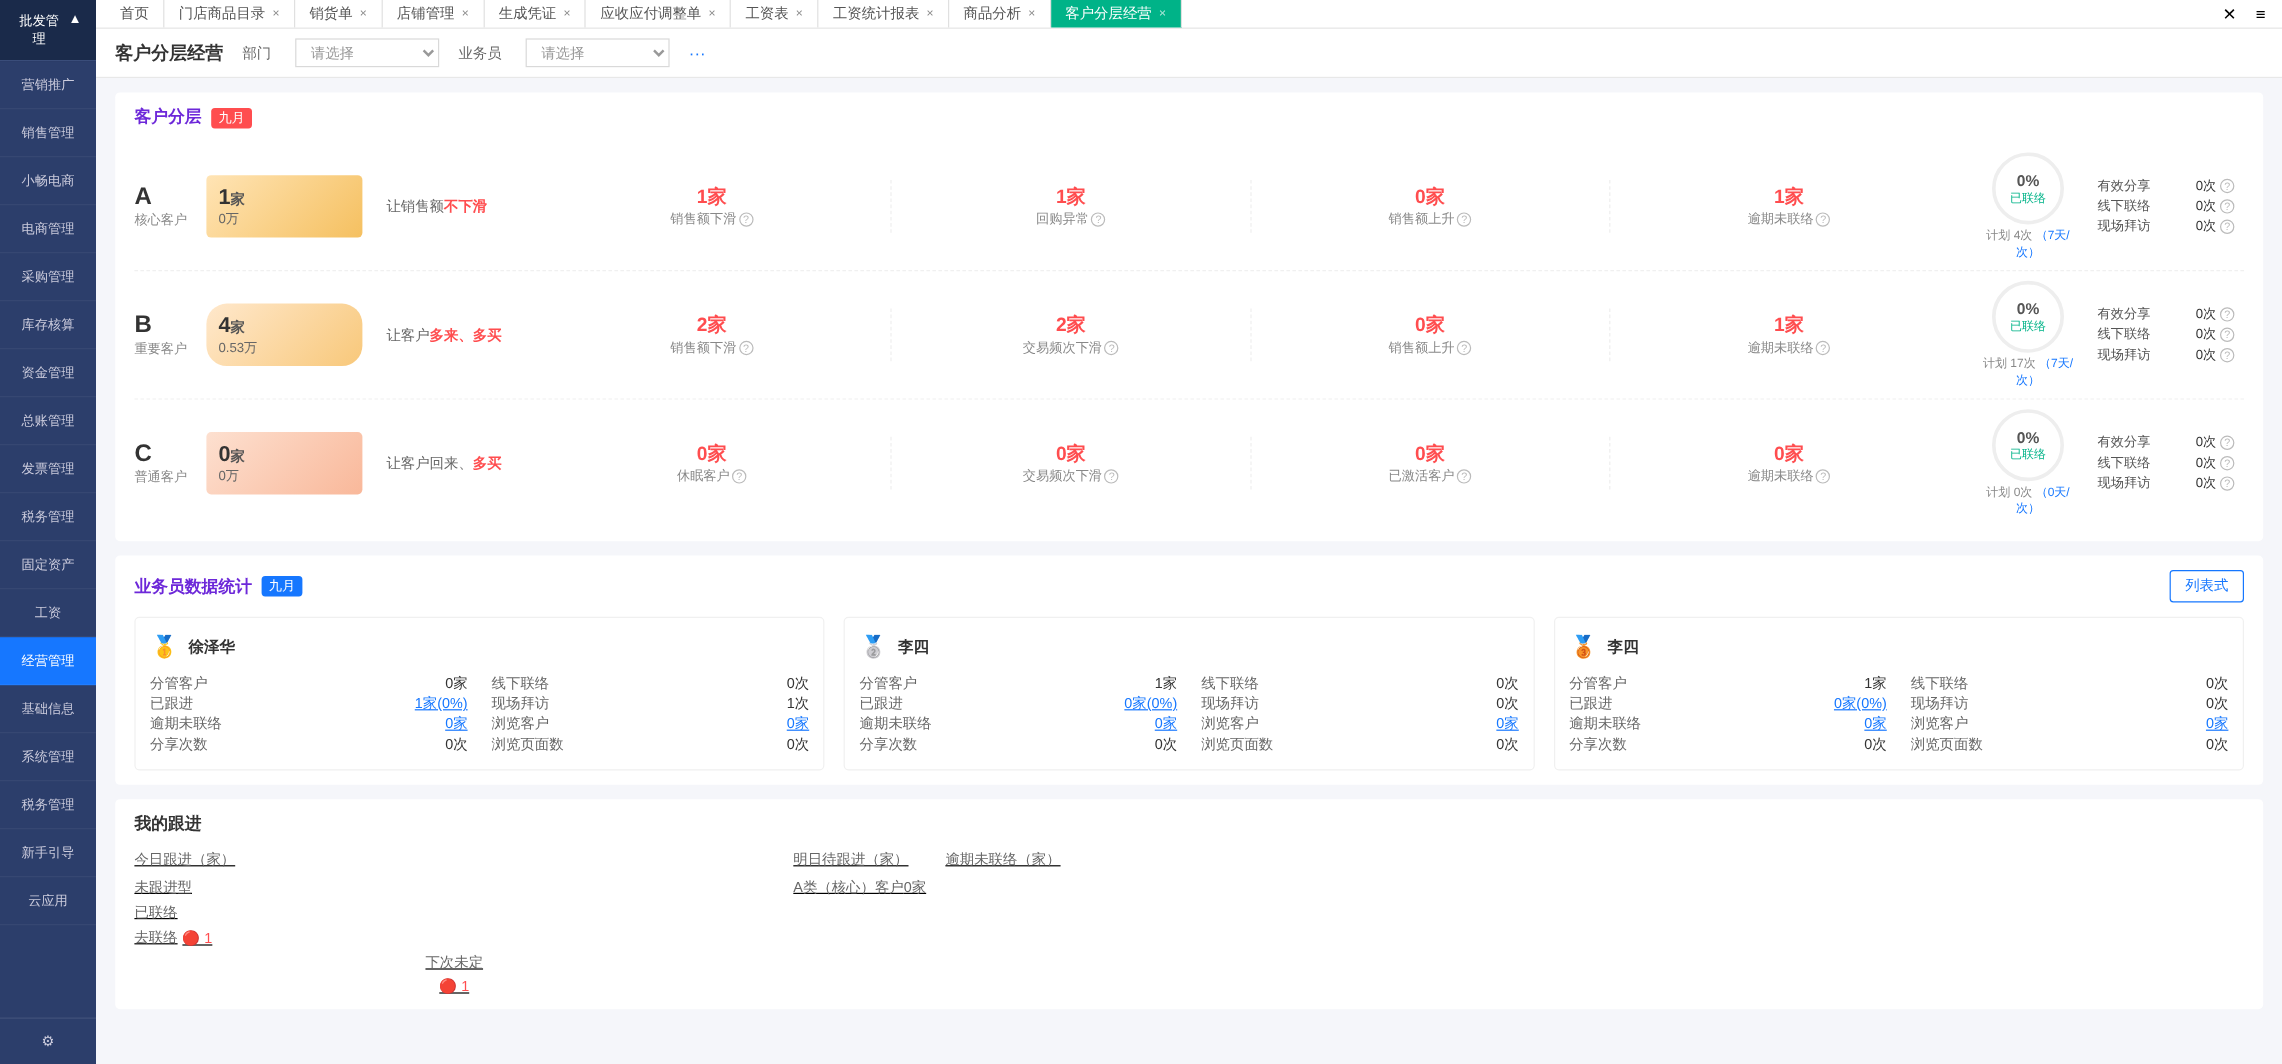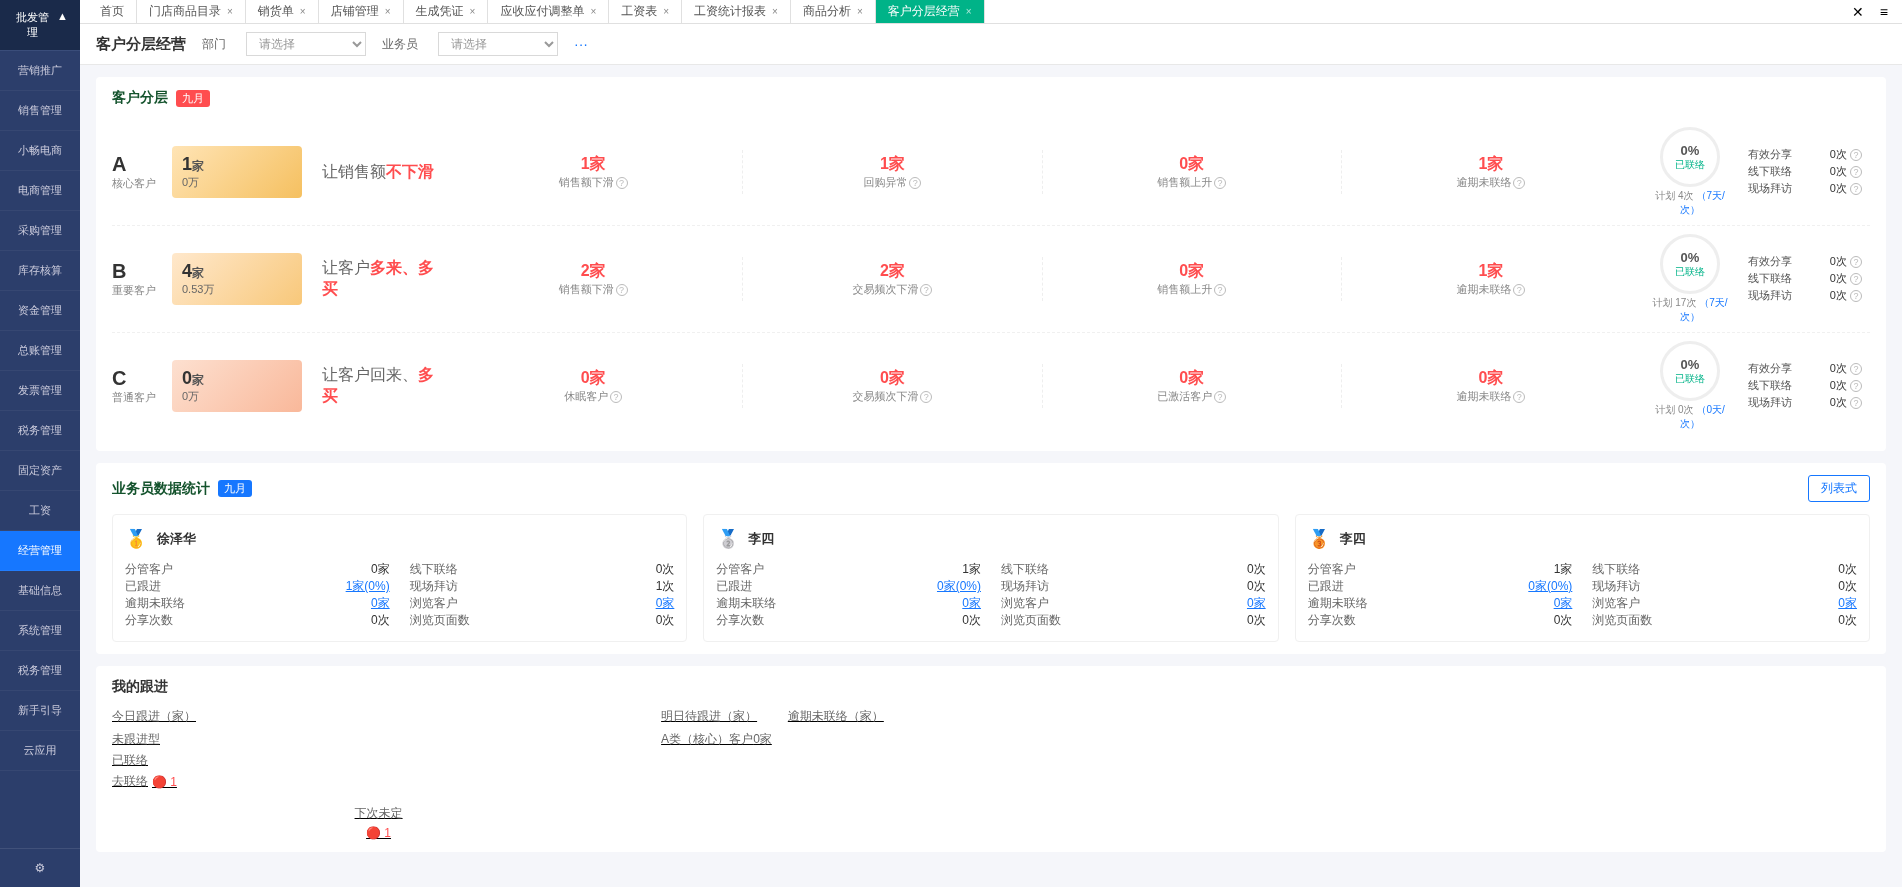--- a/index.html
+++ b/index.html
@@ -150,21 +150,21 @@
     }
     .section-header {
       display: flex;
       align-items: center;
       gap: 8px;
       margin-bottom: 12px;
     }
     .section-title {
       font-size: 14px;
       font-weight: bold;
-      color: #14532d;
+      color: #6d28d9;
     }
     .month-badge {
       background: #ff4d4f;
       color: #fff;
       font-size: 11px;
       padding: 1px 6px;
       border-radius: 3px;
     }
     .month-badge-blue {
       background: #1677ff;
@@ -199,41 +199,41 @@
     }
 
     .tier-count-block {
       width: 130px;
       flex-shrink: 0;
       padding: 8px 10px;
       border-radius: 4px;
       margin-right: 12px;
     }
     .tier-count-a { background: linear-gradient(135deg, #ffe4b5 0%, #f5c060 100%); }
-    .tier-count-b { background: linear-gradient(135deg, #ffe8cc 0%, #f8c87a 100%); }
+    .tier-count-b { background: linear-gradient(135deg, #ffe8cc 0%, #f8c87a 100%); border-radius: 17px; }
     .tier-count-c { background: linear-gradient(135deg, #fde0d0 0%, #f9b89a 100%); }
 
     .tier-count-num {
       font-size: 18px;
       font-weight: bold;
       color: #333;
     }
     .tier-count-unit {
       font-size: 12px;
       color: #555;
     }
     .tier-count-amount {
       font-size: 11px;
       color: #666;
     }
 
     .tier-promo {
       width: 130px;
       flex-shrink: 0;
-      font-size: 16px;
+      font-size: 12px;
       color: #666;
       padding: 0 8px;
     }
     .tier-promo span { color: #ff4d4f; font-weight: bold; }
 
     .tier-stats {
       display: flex;
       flex: 1;
       gap: 0;
     }
@@ -791,21 +791,21 @@
       <div class="follow-header">我的跟进</div>
       <div style="display:grid; grid-template-columns: 1fr auto 1fr 1fr; gap:16px;text-decoration:underline;">
         <div>
           <div class="follow-col-title">今日跟进（家）</div>
           <div style="font-size:12px; color:#666; margin-bottom:4px;">
             <span>未跟进型</span>
           </div>
           <div style="font-size:12px; color:#666; margin-bottom:4px;">
             <span>已联络</span>
           </div>
-          <div style="font-size:12px; color:#666; margin-bottom:15px; display:flex; gap:4px; align-items:center;">
+          <div style="font-size:12px; color:#666; margin-bottom:4px; display:flex; gap:4px; align-items:center;">
             <span>去联络</span>
             <span style="color:#ff4d4f;">🔴 1</span>
           </div>
           <div style="font-size:12px; color:#666; display:flex; gap:4px; align-items:center;flex-direction:column;">
             <span>下次未定</span>
             <span style="color:#ff4d4f;">🔴 1</span>
           </div>
         </div>
         <div>
           <div class="follow-col-title">明日待跟进（家）</div>

